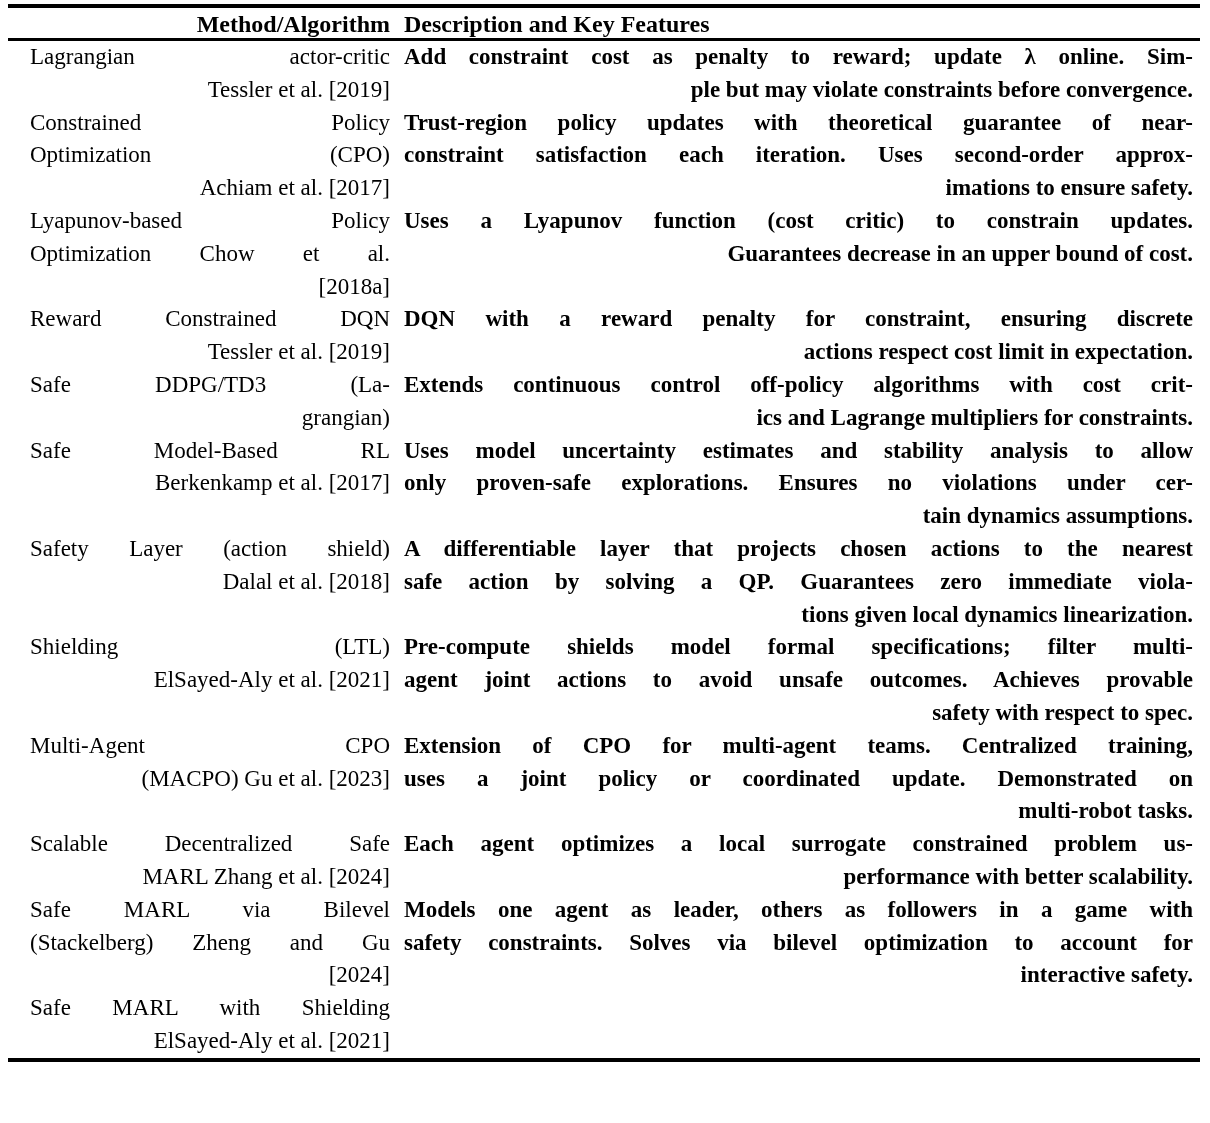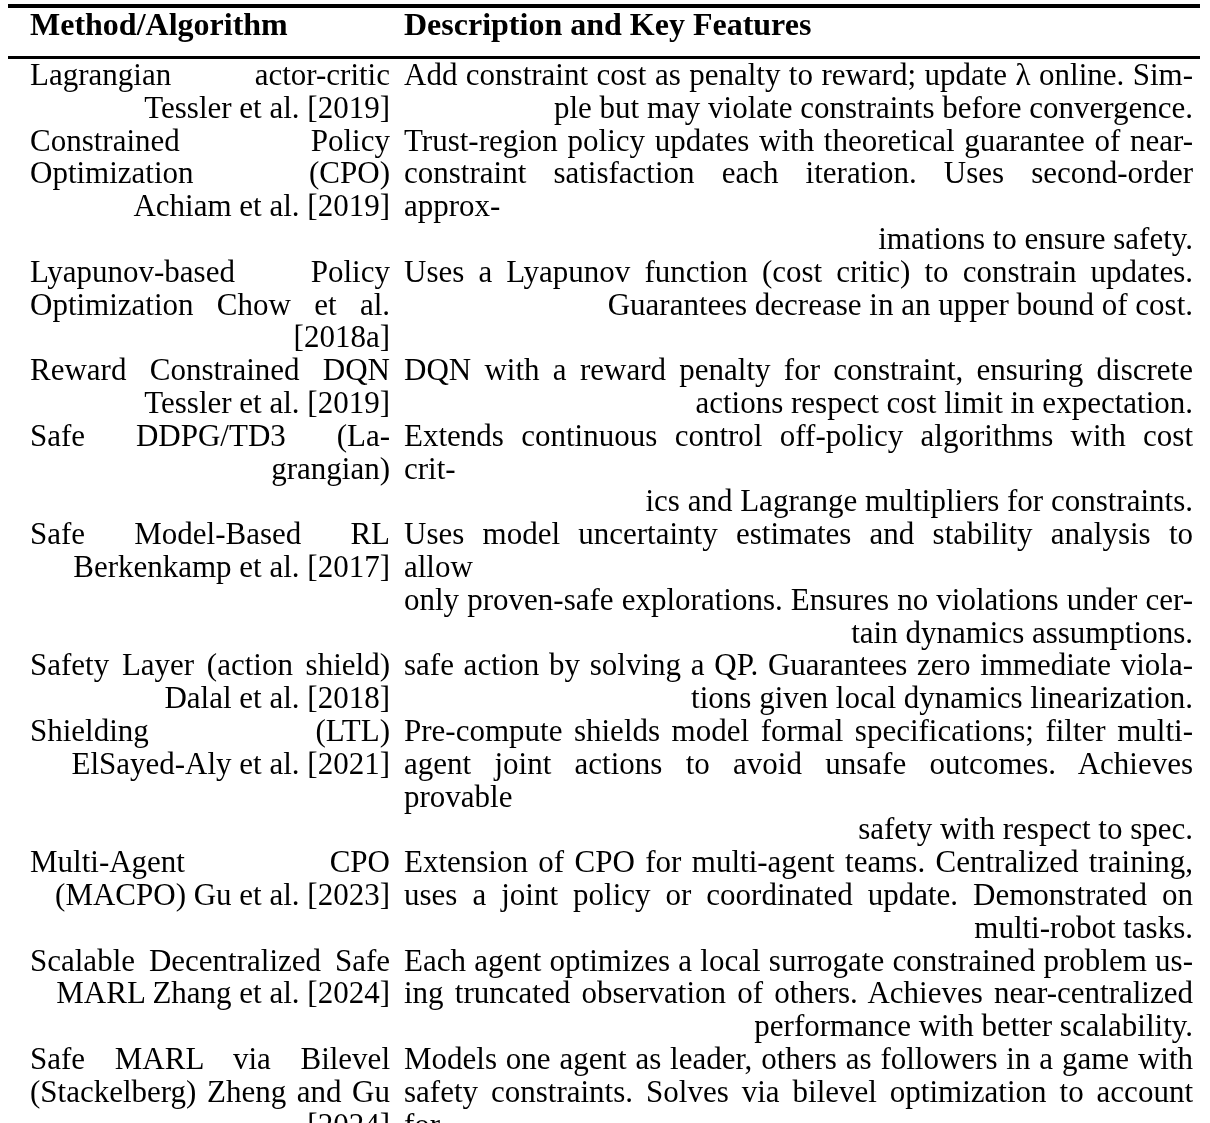--- a/index.html
+++ b/index.html
@@ -15,40 +15,41 @@
   }
   .table-wrap {
     margin: 4px 10px 0 8px; 
     width: 1192px;
   }
   .rule { background: #000000; width: 100%; }
   .rule.heavy { height: 4px; }
   .rule.light { height: 3px; }
   .hrow {
     display: flex;
-    padding: 2px 7px 18px 22px;
+    padding: 2px 7px 0 22px;
     font-weight: bold;
-    font-size: 32px;
+    font-size: 24px;
     line-height: 28px;
     white-space: nowrap;
+    text-align: right;
   }
   .row {
     display: flex;
     padding: 0 7px 0 22px;
   }
   .cell {
-    font-size: 31px;
+    font-size: 23px;
     line-height: 32.8px;
   }
   .cell.method {
     width: 360px;
     margin-right: 14px;
     flex-shrink: 0;
   }
-  .cell.description { flex: 1; }
+  .cell.description { flex: 1; font-weight: bold; }
   .hcell.method {
     width: 360px;
     margin-right: 14px;
     flex-shrink: 0;
   }
   .line { text-align: right; }
   .line.jst {
     text-align: justify;
     text-align-last: justify;
   }
@@ -71,21 +72,21 @@
         </div>
         <div class="cell description">
           <div class="line jst">Add constraint cost as penalty to reward; update λ online. Sim-</div>
           <div class="line">ple but may violate constraints before convergence.</div>
         </div>
       </div>
       <div class="row">
         <div class="cell method">
           <div class="line jst">Constrained Policy</div>
           <div class="line jst">Optimization (CPO)</div>
-          <div class="line">Achiam et al. [2019]</div>
+          <div class="line">Achiam et al. [2017]</div>
         </div>
         <div class="cell description">
           <div class="line jst">Trust-region policy updates with theoretical guarantee of near-</div>
           <div class="line jst">constraint satisfaction each iteration. Uses second-order approx-</div>
           <div class="line">imations to ensure safety.</div>
         </div>
       </div>
       <div class="row">
         <div class="cell method">
           <div class="line jst">Lyapunov-based Policy</div>
@@ -127,20 +128,21 @@
           <div class="line jst">only proven-safe explorations. Ensures no violations under cer-</div>
           <div class="line">tain dynamics assumptions.</div>
         </div>
       </div>
       <div class="row">
         <div class="cell method">
           <div class="line jst">Safety Layer (action shield)</div>
           <div class="line">Dalal et al. [2018]</div>
         </div>
         <div class="cell description">
+          <div class="line jst">A differentiable layer that projects chosen actions to the nearest</div>
           <div class="line jst">safe action by solving a QP. Guarantees zero immediate viola-</div>
           <div class="line">tions given local dynamics linearization.</div>
         </div>
       </div>
       <div class="row">
         <div class="cell method">
           <div class="line jst">Shielding (LTL)</div>
           <div class="line">ElSayed-Aly et al. [2021]</div>
         </div>
         <div class="cell description">
@@ -160,21 +162,20 @@
           <div class="line">multi-robot tasks.</div>
         </div>
       </div>
       <div class="row">
         <div class="cell method">
           <div class="line jst">Scalable Decentralized Safe</div>
           <div class="line">MARL Zhang et al. [2024]</div>
         </div>
         <div class="cell description">
           <div class="line jst">Each agent optimizes a local surrogate constrained problem us-</div>
-          <div class="line jst">ing truncated observation of others. Achieves near-centralized</div>
           <div class="line">performance with better scalability.</div>
         </div>
       </div>
       <div class="row">
         <div class="cell method">
           <div class="line jst">Safe MARL via Bilevel</div>
           <div class="line jst">(Stackelberg) Zheng and Gu</div>
           <div class="line">[2024]</div>
         </div>
         <div class="cell description">

